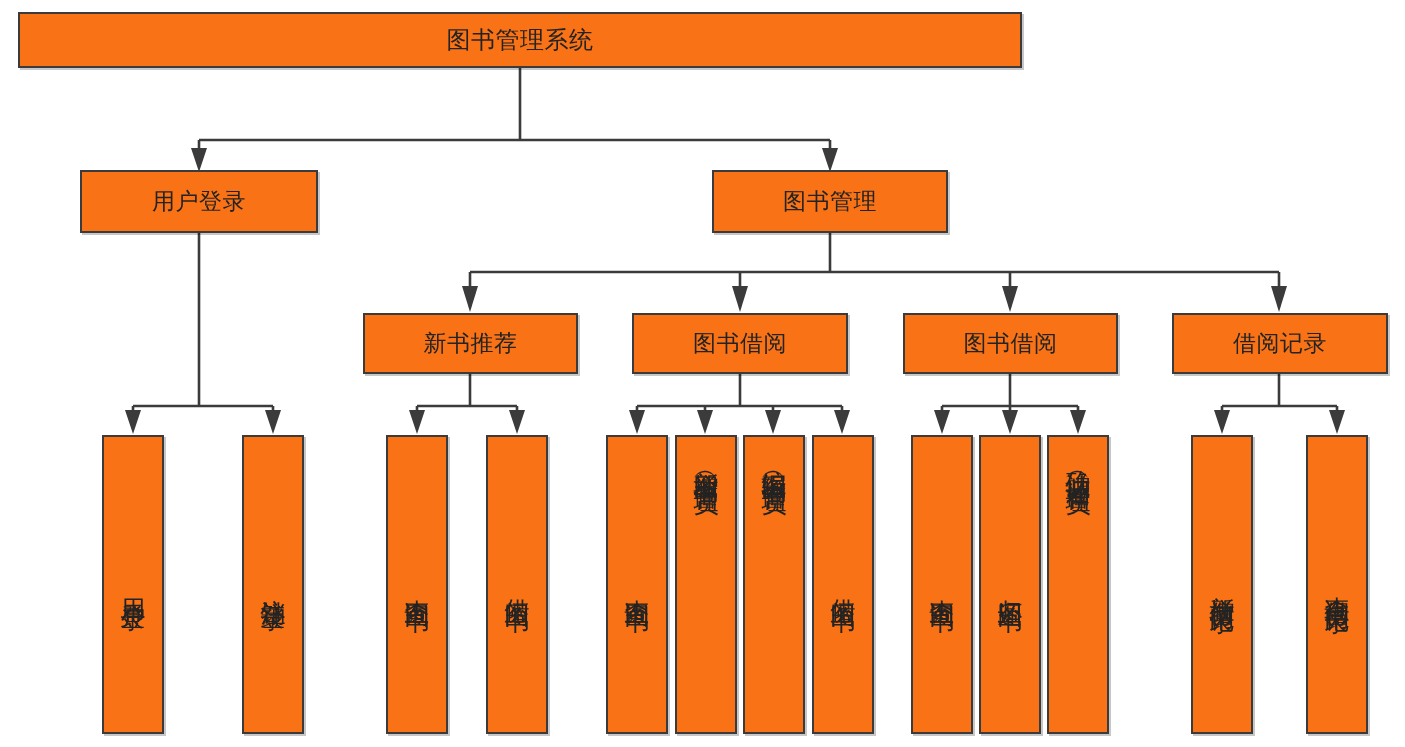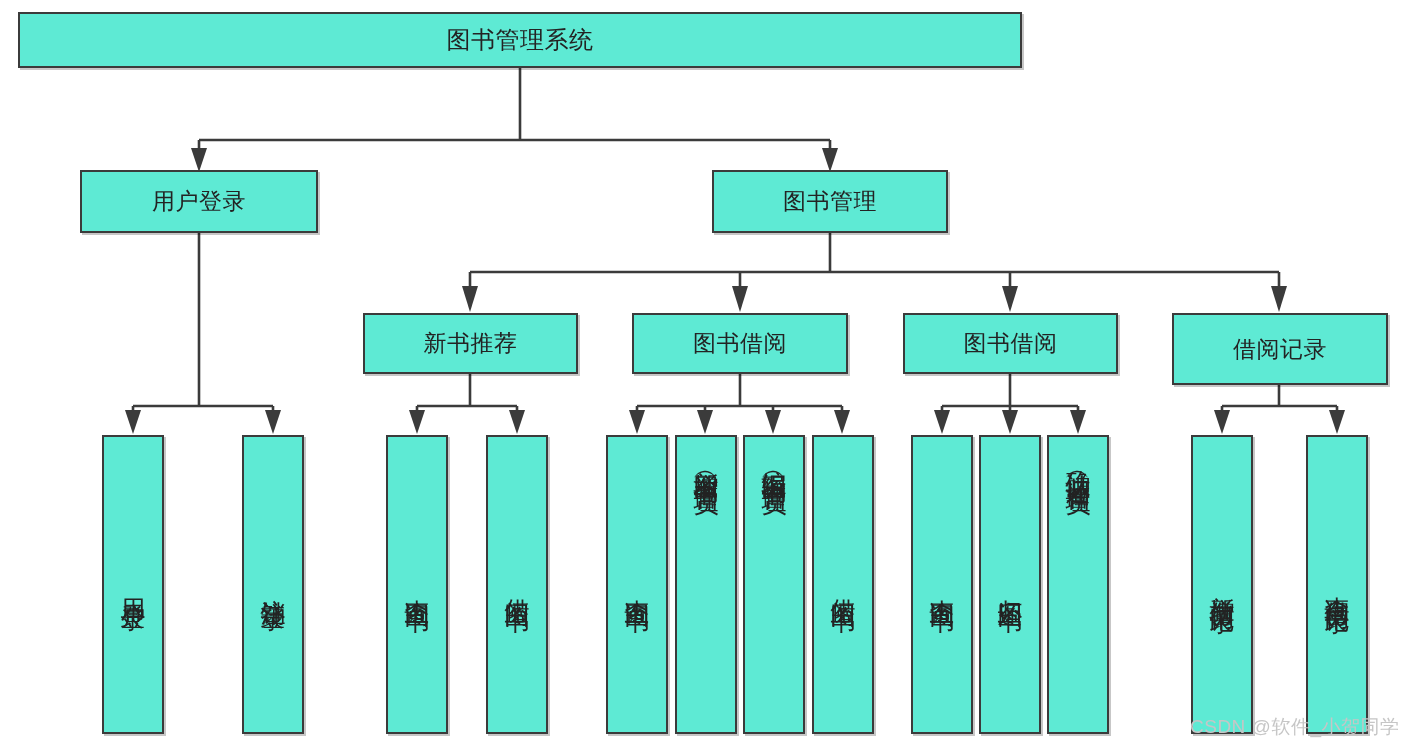--- a/index.html
+++ b/index.html
@@ -18,21 +18,21 @@
     position: absolute;
     left: 0;
     top: 0;
     width: 1405px;
     height: 747px;
   }
   .node {
     position: absolute;
     box-sizing: border-box;
     border: 2px solid #3b3b3b;
-    background: #5eead4;
+    background: #f97316;
     box-shadow: 2px 2px 0 rgba(0,0,0,0.22);
     display: flex;
     align-items: center;
     justify-content: center;
     color: #232323;
     line-height: 1.08;
   }
   .node-label {
     display: block;
     text-align: center;
@@ -174,21 +174,21 @@
 
   <div class="node horiz" style="left:712px; top:170px; width:236px; height:63px;">
     <span class="node-label">图书管理</span>
   </div>
   <div class="node horiz" style="left:632px; top:313px; width:216px; height:61px;">
     <span class="node-label">图书借阅</span>
   </div>
   <div class="node horiz" style="left:903px; top:313px; width:215px; height:61px;">
     <span class="node-label">图书借阅</span>
   </div>
-  <div class="node horiz" style="left:1172px; top:313px; width:216px; height:72px;">
+  <div class="node horiz" style="left:1172px; top:313px; width:216px; height:61px;">
     <span class="node-label">借阅记录</span>
   </div>
 
   <div class="node vert centeredtext" style="left:102px; top:435px; width:62px; height:299px;">
     <span class="node-label">用户登录</span>
   </div>
   <div class="node vert centeredtext" style="left:242px; top:435px; width:62px; height:299px;">
     <span class="node-label">注销登录</span>
   </div>
 
@@ -222,14 +222,13 @@
     <span class="node-label">确认归还（管理员）</span>
   </div>
 
   <div class="node vert centeredtext" style="left:1191px; top:435px; width:62px; height:299px;">
     <span class="node-label">新增借阅记录</span>
   </div>
   <div class="node vert centeredtext" style="left:1306px; top:435px; width:62px; height:299px;">
     <span class="node-label">查询借阅记录</span>
   </div>
 
-  <div class="watermark" style="left:1190px; top:714px;">CSDN @软件_小贺同学</div>
 </div>
 
 </body></html>

